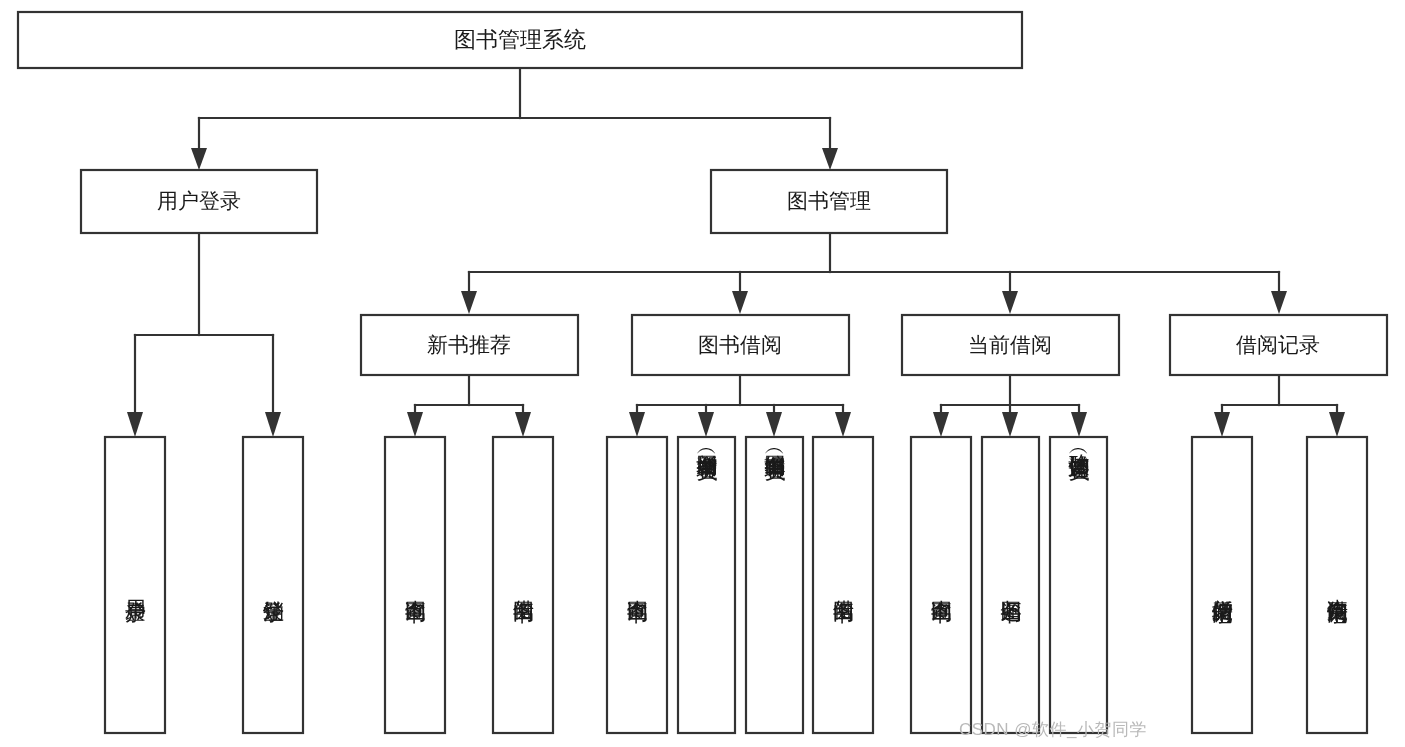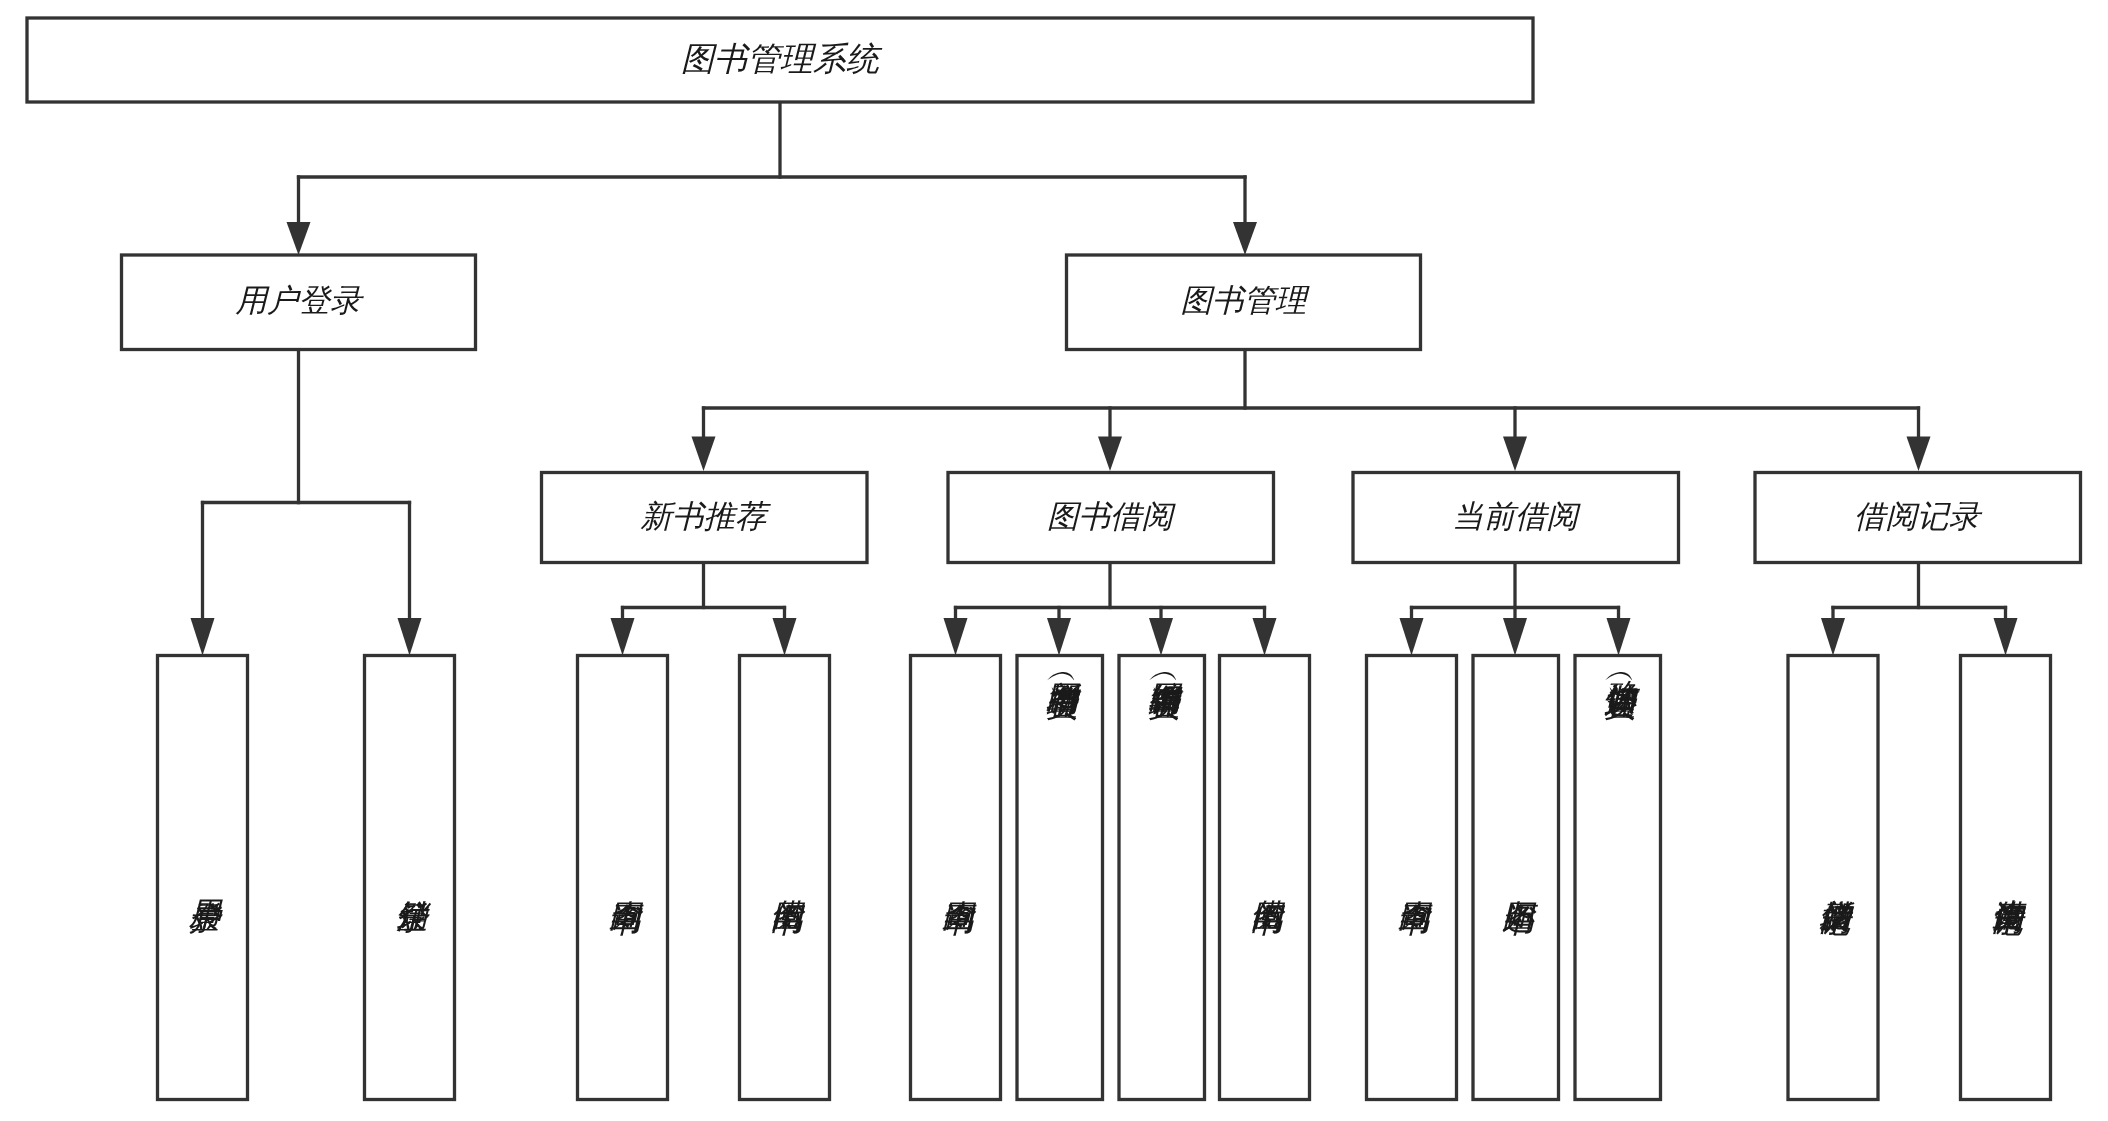--- a/index.html
+++ b/index.html
@@ -11,21 +11,20 @@
     width: 1405px;
     height: 747px;
     font-family: "Liberation Sans", "DejaVu Sans", sans-serif;
     overflow: hidden;
   }
   #diagram-root {
     position: relative;
     width: 1155px;
     height: 747px;
     background: #ffffff;
-    font-style: italic;
   }
   svg.diagram {
     position: absolute;
     left: 0;
     top: 0;
     width: 1405px;
     height: 747px;
     display: block;
   }
   .node-rect {
@@ -234,14 +233,15 @@
   <div class="leaf-label-wrap" style="left:1050px; top:437px; width:57px; height:296px; align-items:flex-start;">
     <span class="leaf-label">确认归还（管理员）</span>
   </div>
   <div class="leaf-label-wrap" style="left:1192px; top:437px; width:60px; height:296px;">
     <span class="leaf-label">新增借阅记录</span>
   </div>
   <div class="leaf-label-wrap" style="left:1307px; top:437px; width:60px; height:296px;">
     <span class="leaf-label">查询借阅记录</span>
   </div>
 
+  <div class="watermark">CSDN @软件_小贺同学</div>
 
 </div>
 
 </body></html>

